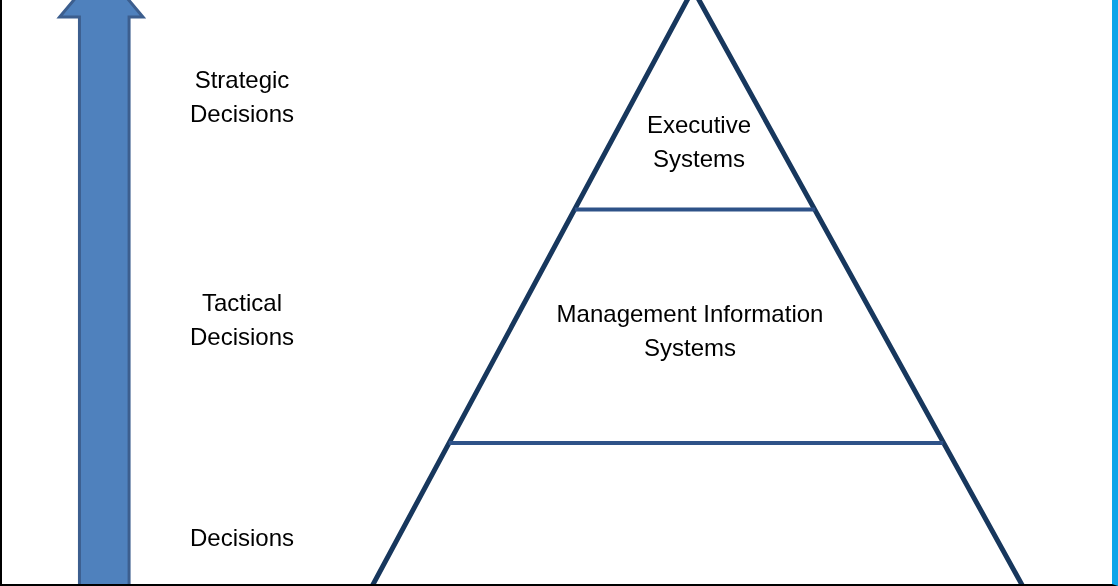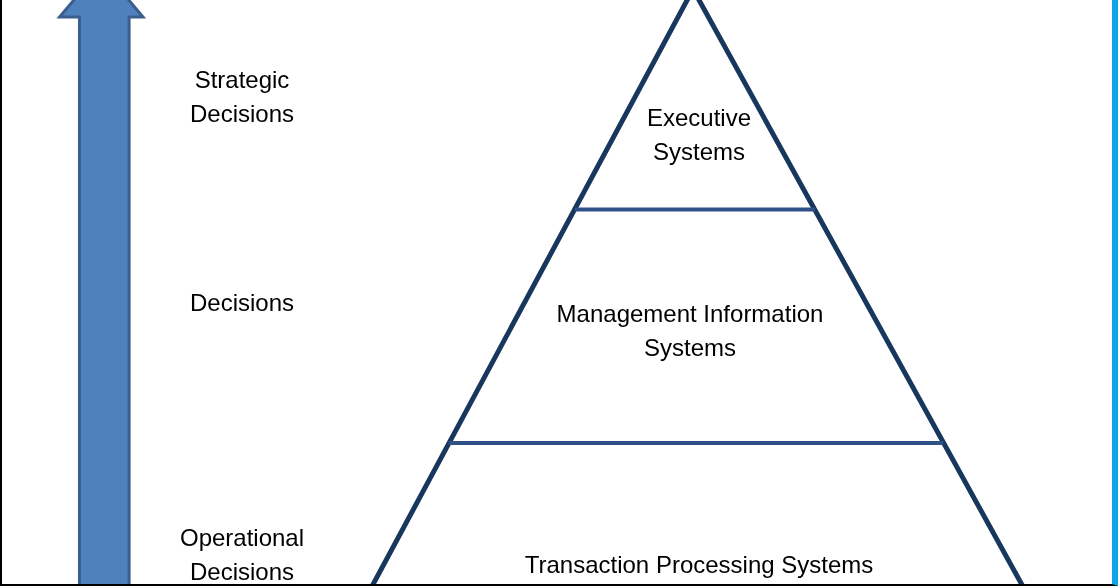--- a/index.html
+++ b/index.html
@@ -52,35 +52,32 @@
     <line x1="577" y1="210" x2="819" y2="210" stroke-width="4" stroke="#2E5288"></line>
     <line x1="450" y1="445" x2="948" y2="445" stroke-width="4" stroke="#2E5288"></line>
   </svg>
 
   <div class="text-block" style="left:240px; top:63px;">
     <span>Strategic</span>
     <span>Decisions</span>
   </div>
 
   <div class="text-block" style="left:240px; top:286px;">
+    <span>Tactical</span>
     <span>Decisions</span>
   </div>
 
   <div class="text-block" style="left:240px; top:521px;">
-    <span>Operational</span>
     <span>Decisions</span>
   </div>
 
-  <div class="text-block" style="left:697px; top:101px;text-align:center;">
+  <div class="text-block" style="left:697px; top:108px;text-align:center;">
     <span>Executive</span>
     <span>Systems</span>
   </div>
 
   <div class="text-block" style="left:688px; top:297px;">
     <span>Management Information</span>
     <span>Systems</span>
   </div>
 
-  <div class="text-block" style="left:697px; top:548px;">
-    <span>Transaction Processing Systems</span>
-  </div>
 
 </div>
 
 </body></html>

